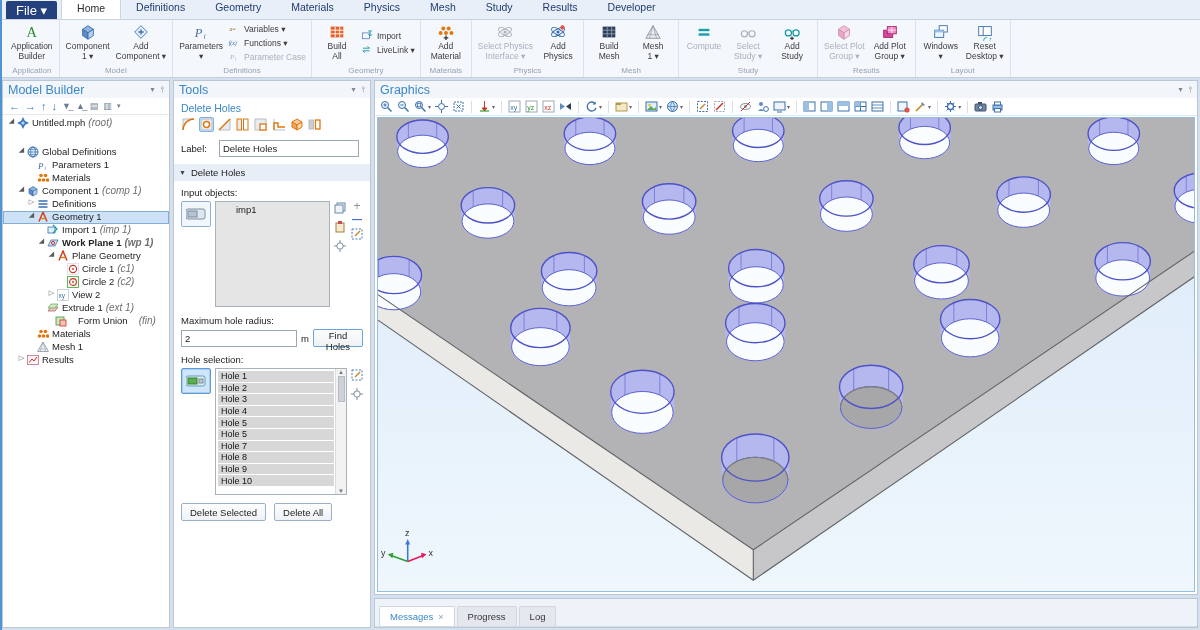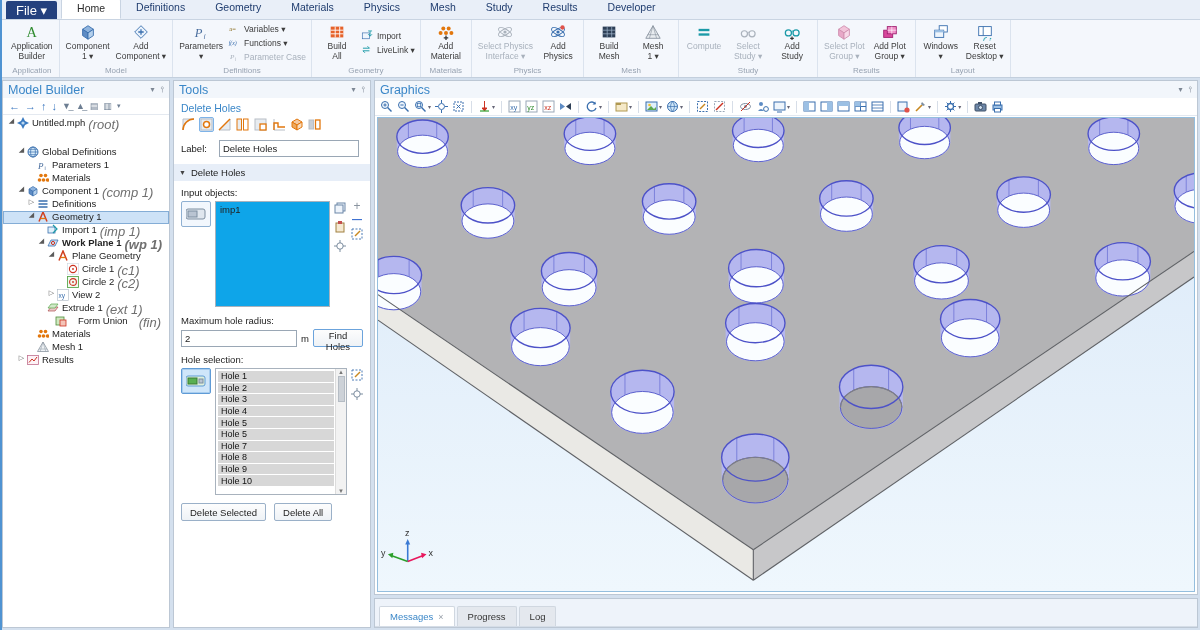--- a/index.html
+++ b/index.html
@@ -36,40 +36,40 @@
   
   .mb{width:168px;flex:none}
   .mb-tools{height:17px;display:flex;align-items:center;gap:5px;padding:0 6px;border-bottom:1px solid #e4e9f0;flex:none}
   .mb-tools .a{color:#3c78c0;font-size:11px;line-height:1}
   .mb-tools .b{color:#6d7e92;font-size:9px}
   .tree{flex:1;overflow:hidden;padding-top:2px;background:#fff}
   .trow{height:13px;display:flex;align-items:flex-start;white-space:nowrap}
   .trow .exp{width:9px;font-size:7px;color:#5a5a5a;text-align:center;flex:none}
   .trow .ticon{width:13px;height:12px;flex:none;display:flex;align-items:center;justify-content:center;margin-right:3px}
   .trow .tlabel{font-size:9.5px;color:#222}
-  .trow .ttag{font-size:13px;font-style:italic;color:#6f6f6f;margin-left:3px}
+  .trow .ttag{font-size:10px;font-style:italic;color:#6f6f6f;margin-left:3px}
   .trow.sel{background:#cde2f7;outline:1px solid #84add6;outline-offset:-1px}
 
   
   .tools{width:198px;flex:none;padding:0}
   .tools-body{padding:2px 7px;overflow:hidden}
   .t-sub{font-size:10.5px;color:#3b87c8;margin:2px 0 3px}
   .t-iconrow{display:flex;gap:3px;margin-bottom:8px}
   .t-tool{width:15px;height:15px;display:flex;align-items:center;justify-content:center;border:1px solid transparent;border-radius:2px}
   .t-tool.on{border-color:#7eb3e8;background:#d6e9fb}
   .formrow{display:flex;align-items:center;gap:12px;margin-bottom:7px}
   .cap{font-size:9.5px;color:#222}
   input.txt{height:17px;border:1px solid #9aa7b5;font-size:9.5px;padding:0 3px;font-family:inherit;background:#fff;color:#222}
   .sect{height:17px;background:#e7eef8;display:flex;align-items:center;gap:5px;padding:0 5px;margin:2px -7px 6px;font-size:9.5px;color:#1c1c1c}
   .sect .tri{font-size:7px;color:#444}
   .caprow{margin-bottom:3px}
   .objrow{display:flex;gap:4px;margin-bottom:8px}
   .togglebtn{width:30px;height:26px;border:1px solid #8fb0d2;border-radius:2px;background:#f2f7fd;display:flex;align-items:center;justify-content:center;flex:none}
   .togglebtn.sel{background:#cfe6fa;border-color:#5f9bd6;box-shadow:0 0 0 1px #a8cdef inset}
-  .listbox{flex:1;border:1px solid #a8b2bd;background:#0ea5e9;height:106px;font-size:9.5px;padding:2px 4px;color:#222}
+  .listbox{flex:1;border:1px solid #a8b2bd;background:#e5e5e5;height:106px;font-size:9.5px;padding:2px 20px;color:#222}
   .iconcols{display:flex;gap:5px;flex:none;padding-top:1px}
   .iconcol{display:flex;flex-direction:column;gap:5px;align-items:center}
   .radrow{display:flex;align-items:center;gap:4px;margin-bottom:7px}
   .btn{height:18px;border:1px solid #9ab0c8;background:linear-gradient(#fdfdfd,#eef2f6);font-size:9.5px;padding:0 8px;border-radius:2px;color:#222;font-family:inherit}
   .btn.hl{border-color:#6ba3dc}
   .holelist{flex:1;border:1px solid #a8b2bd;background:#fff;height:127px;display:flex}
   .holerows{flex:1;padding:2px 1px 0 2px;display:flex;flex-direction:column;gap:1px}
   .holerow{height:10.6px;background:#d7d7d7;font-size:9px;color:#111;padding:0 3px;display:flex;align-items:center}
   .vscroll{width:11px;background:#f2f2f2;border-left:1px solid #dcdcdc;display:flex;flex-direction:column;font-size:6px;color:#777;align-items:center}
   .vscroll .thumb{flex:none;width:7px;height:26px;background:#cdd2d8;border:1px solid #b5bcc4;margin-top:1px}

